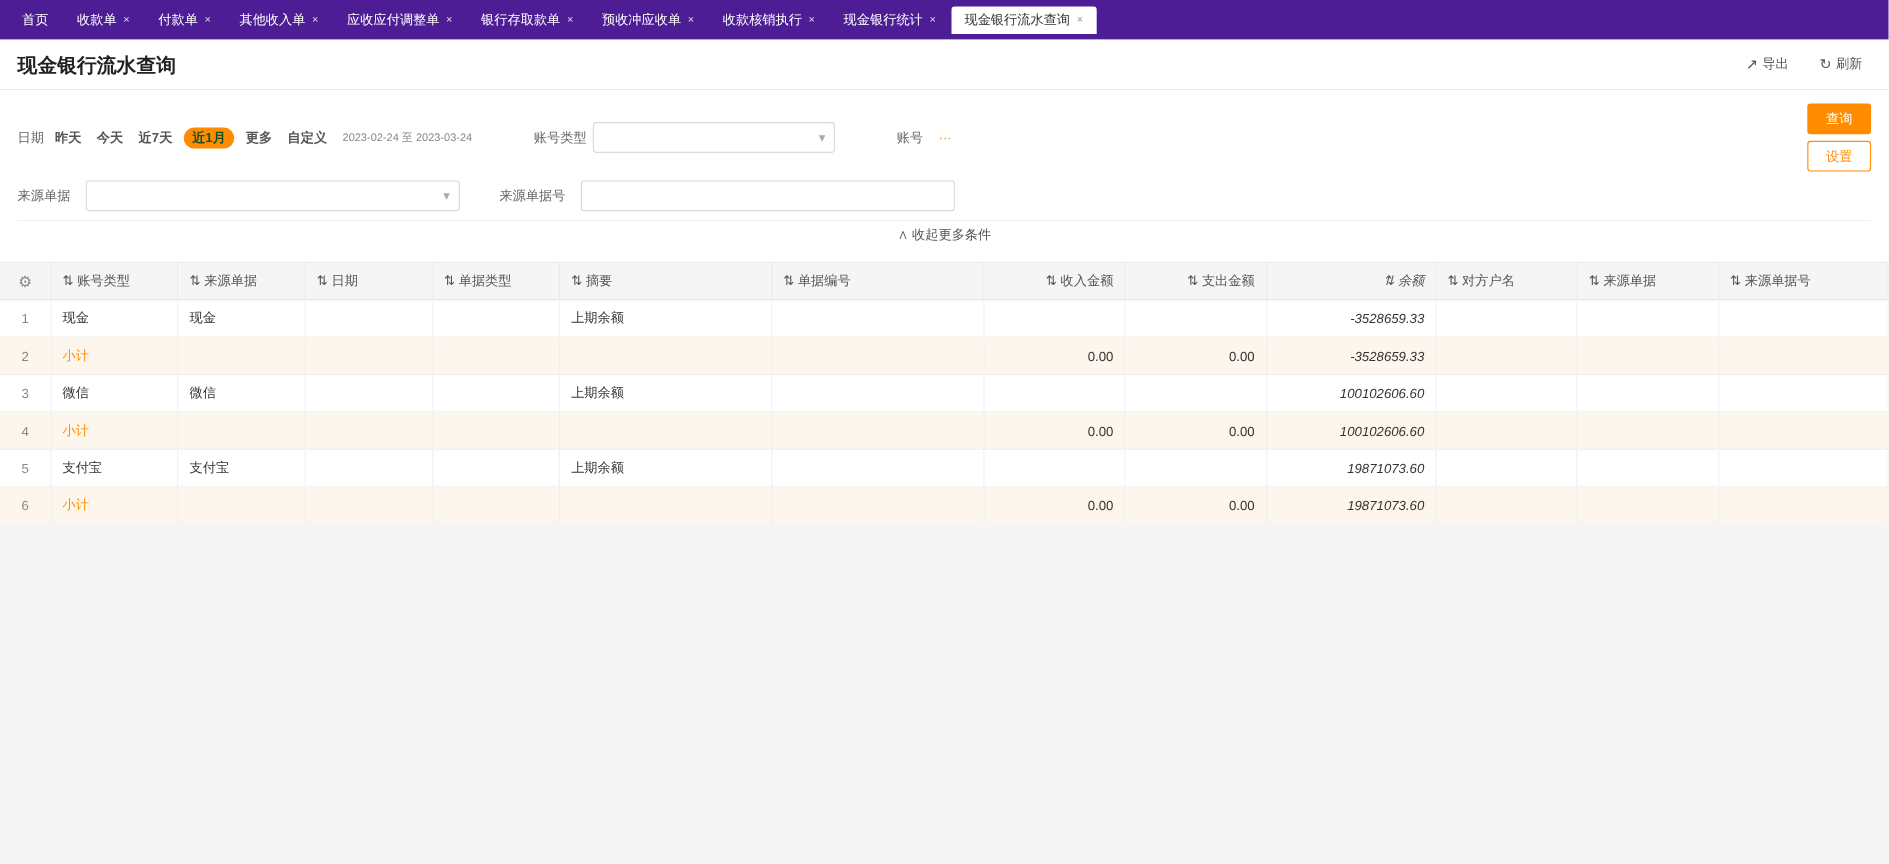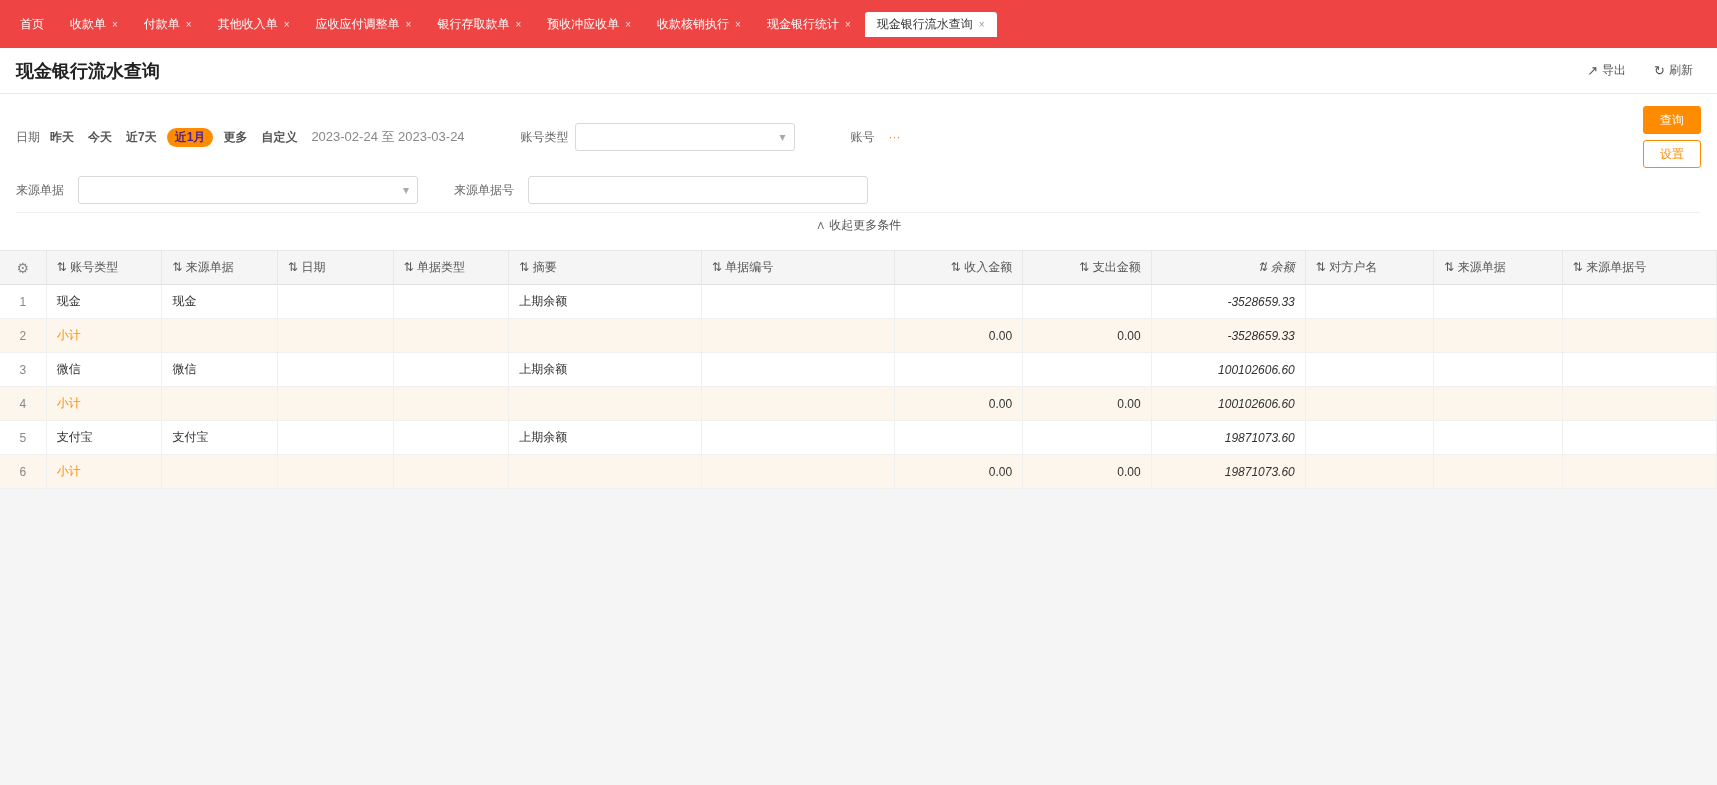--- a/index.html
+++ b/index.html
@@ -1,23 +1,23 @@
 <!DOCTYPE html>
 <html><head>
   <meta charset="utf-8">
   <style>
     * { box-sizing: border-box; margin: 0; padding: 0; }
     body { font-family: 'Microsoft YaHei', Arial, sans-serif; font-size: 12px; background: #f5f5f5; color: #333; }
 
     
     .top-nav {
-      background: #ef4444;
-      display: flex;
-      align-items: center;
-      height: 48px;
+      background: #4c1d95;
+      display: flex;
+      align-items: center;
+      height: 36px;
       padding: 0 8px;
       gap: 2px;
     }
     .nav-item {
       color: #fff;
       padding: 4px 12px;
       cursor: pointer;
       border-radius: 3px 3px 0 0;
       font-size: 12px;
       white-space: nowrap;
@@ -101,26 +101,26 @@
       font-weight: bold;
     }
     .date-btn {
       font-size: 12px;
       color: #555;
       cursor: pointer;
       padding: 1px 4px;
     }
     .date-btn.active {
       background: #ff8c00;
-      color: #4c1d95;
+      color: #14532d;
       border-radius: 10px;
       padding: 1px 8px;
     }
     .date-range {
-      font-size: 13px;
+      font-size: 10px;
       color: #888;
       margin-left: 4px;
     }
     .filter-select {
       border: 1px solid #d9d9d9;
       border-radius: 3px;
       padding: 3px 8px;
       font-size: 12px;
       width: 180px;
       background: #fff;

